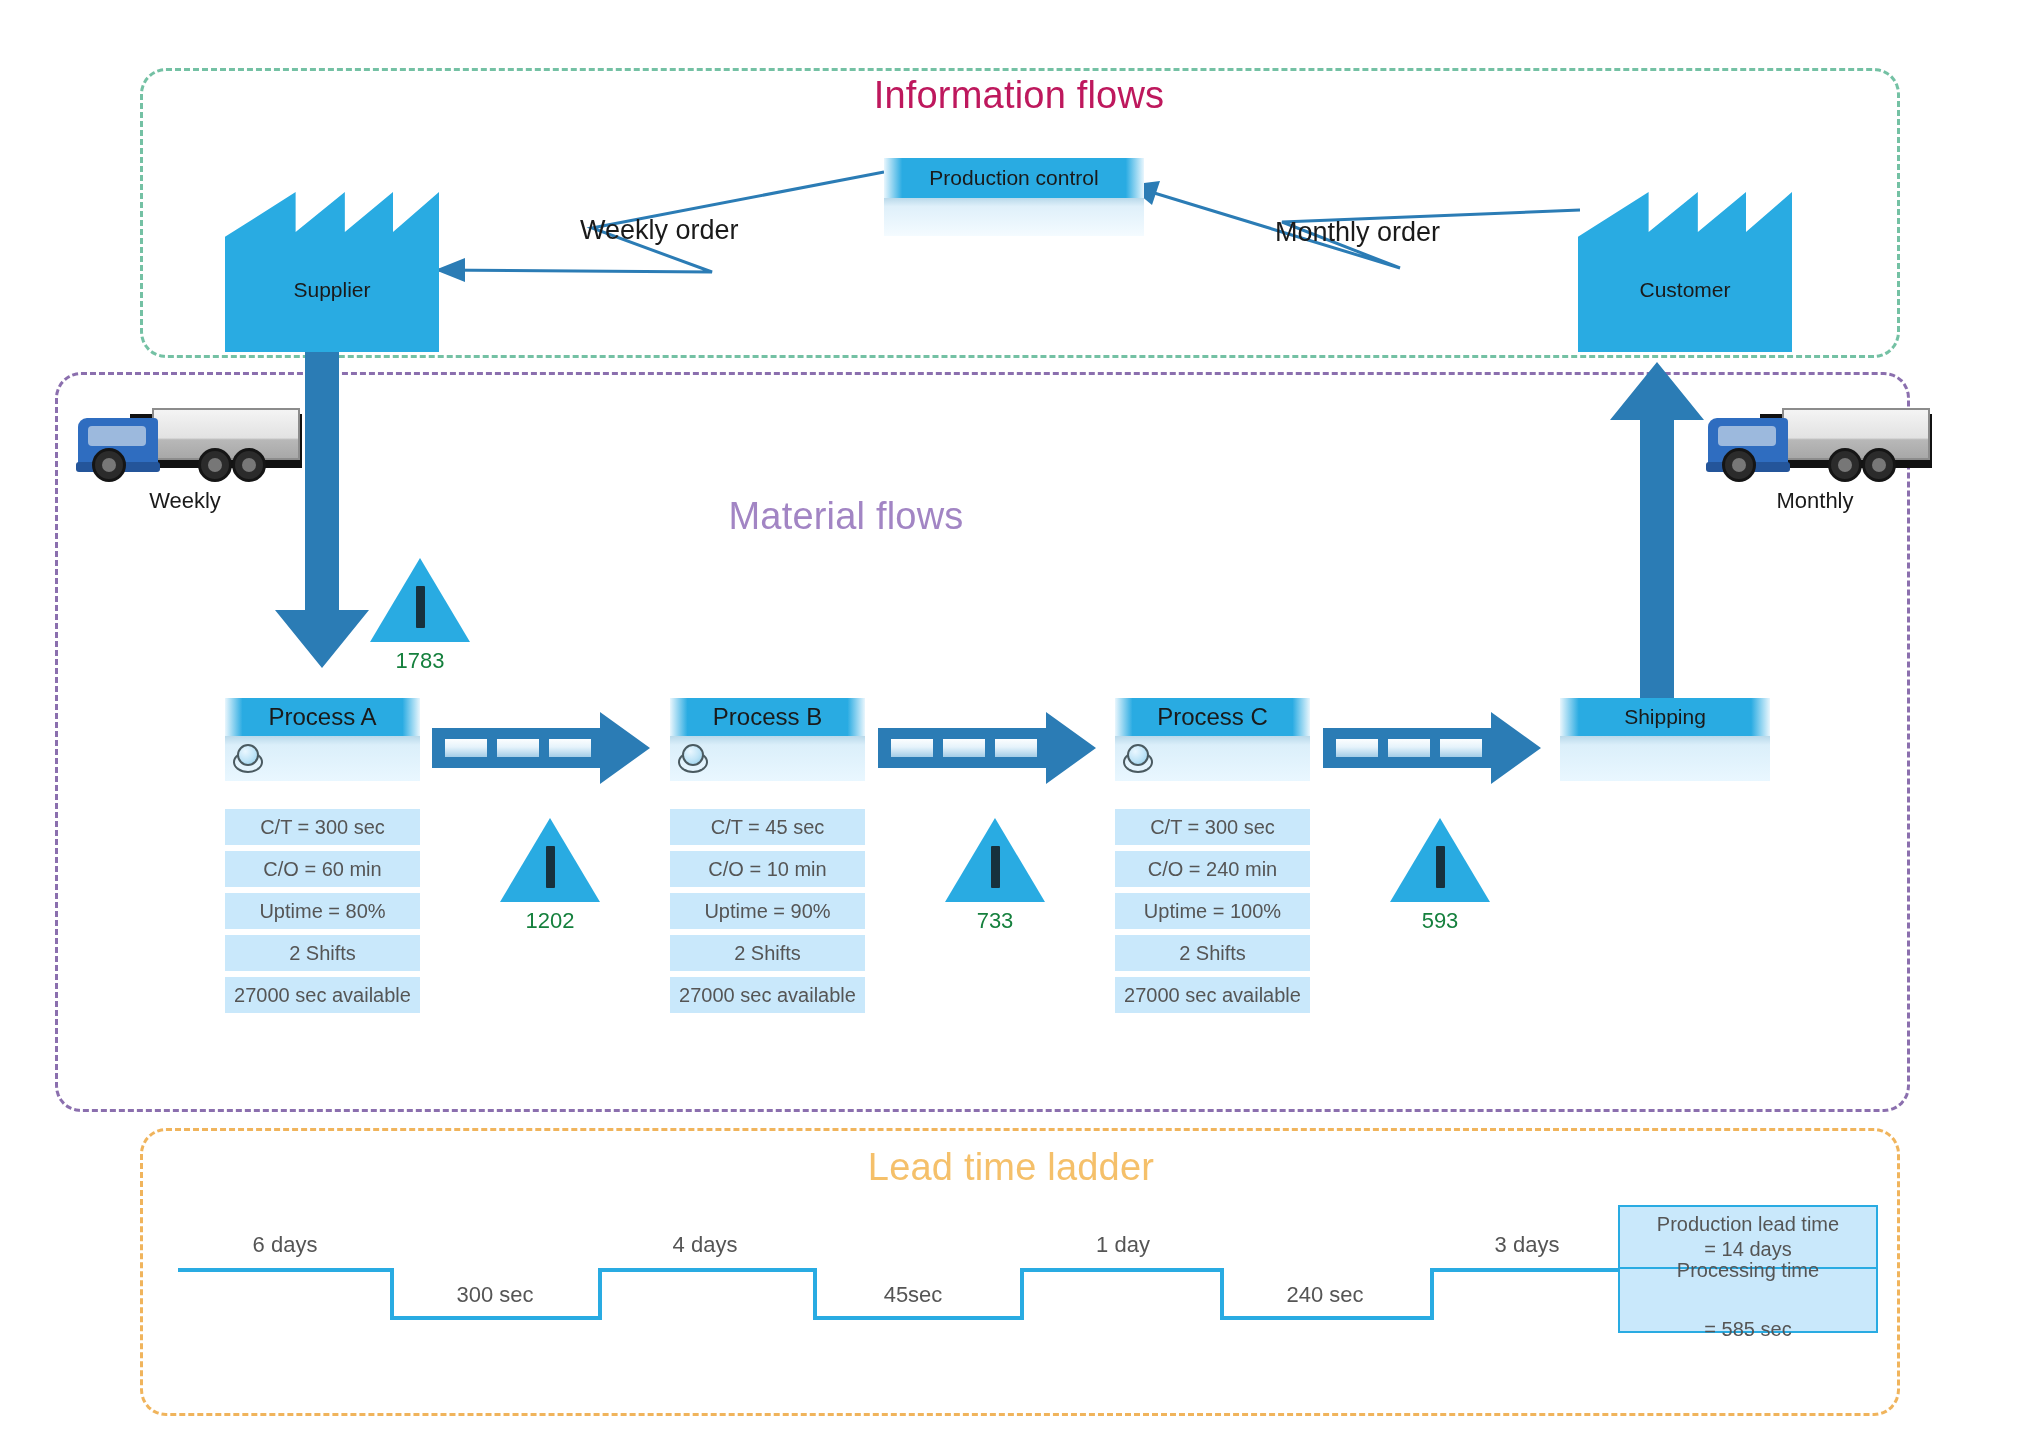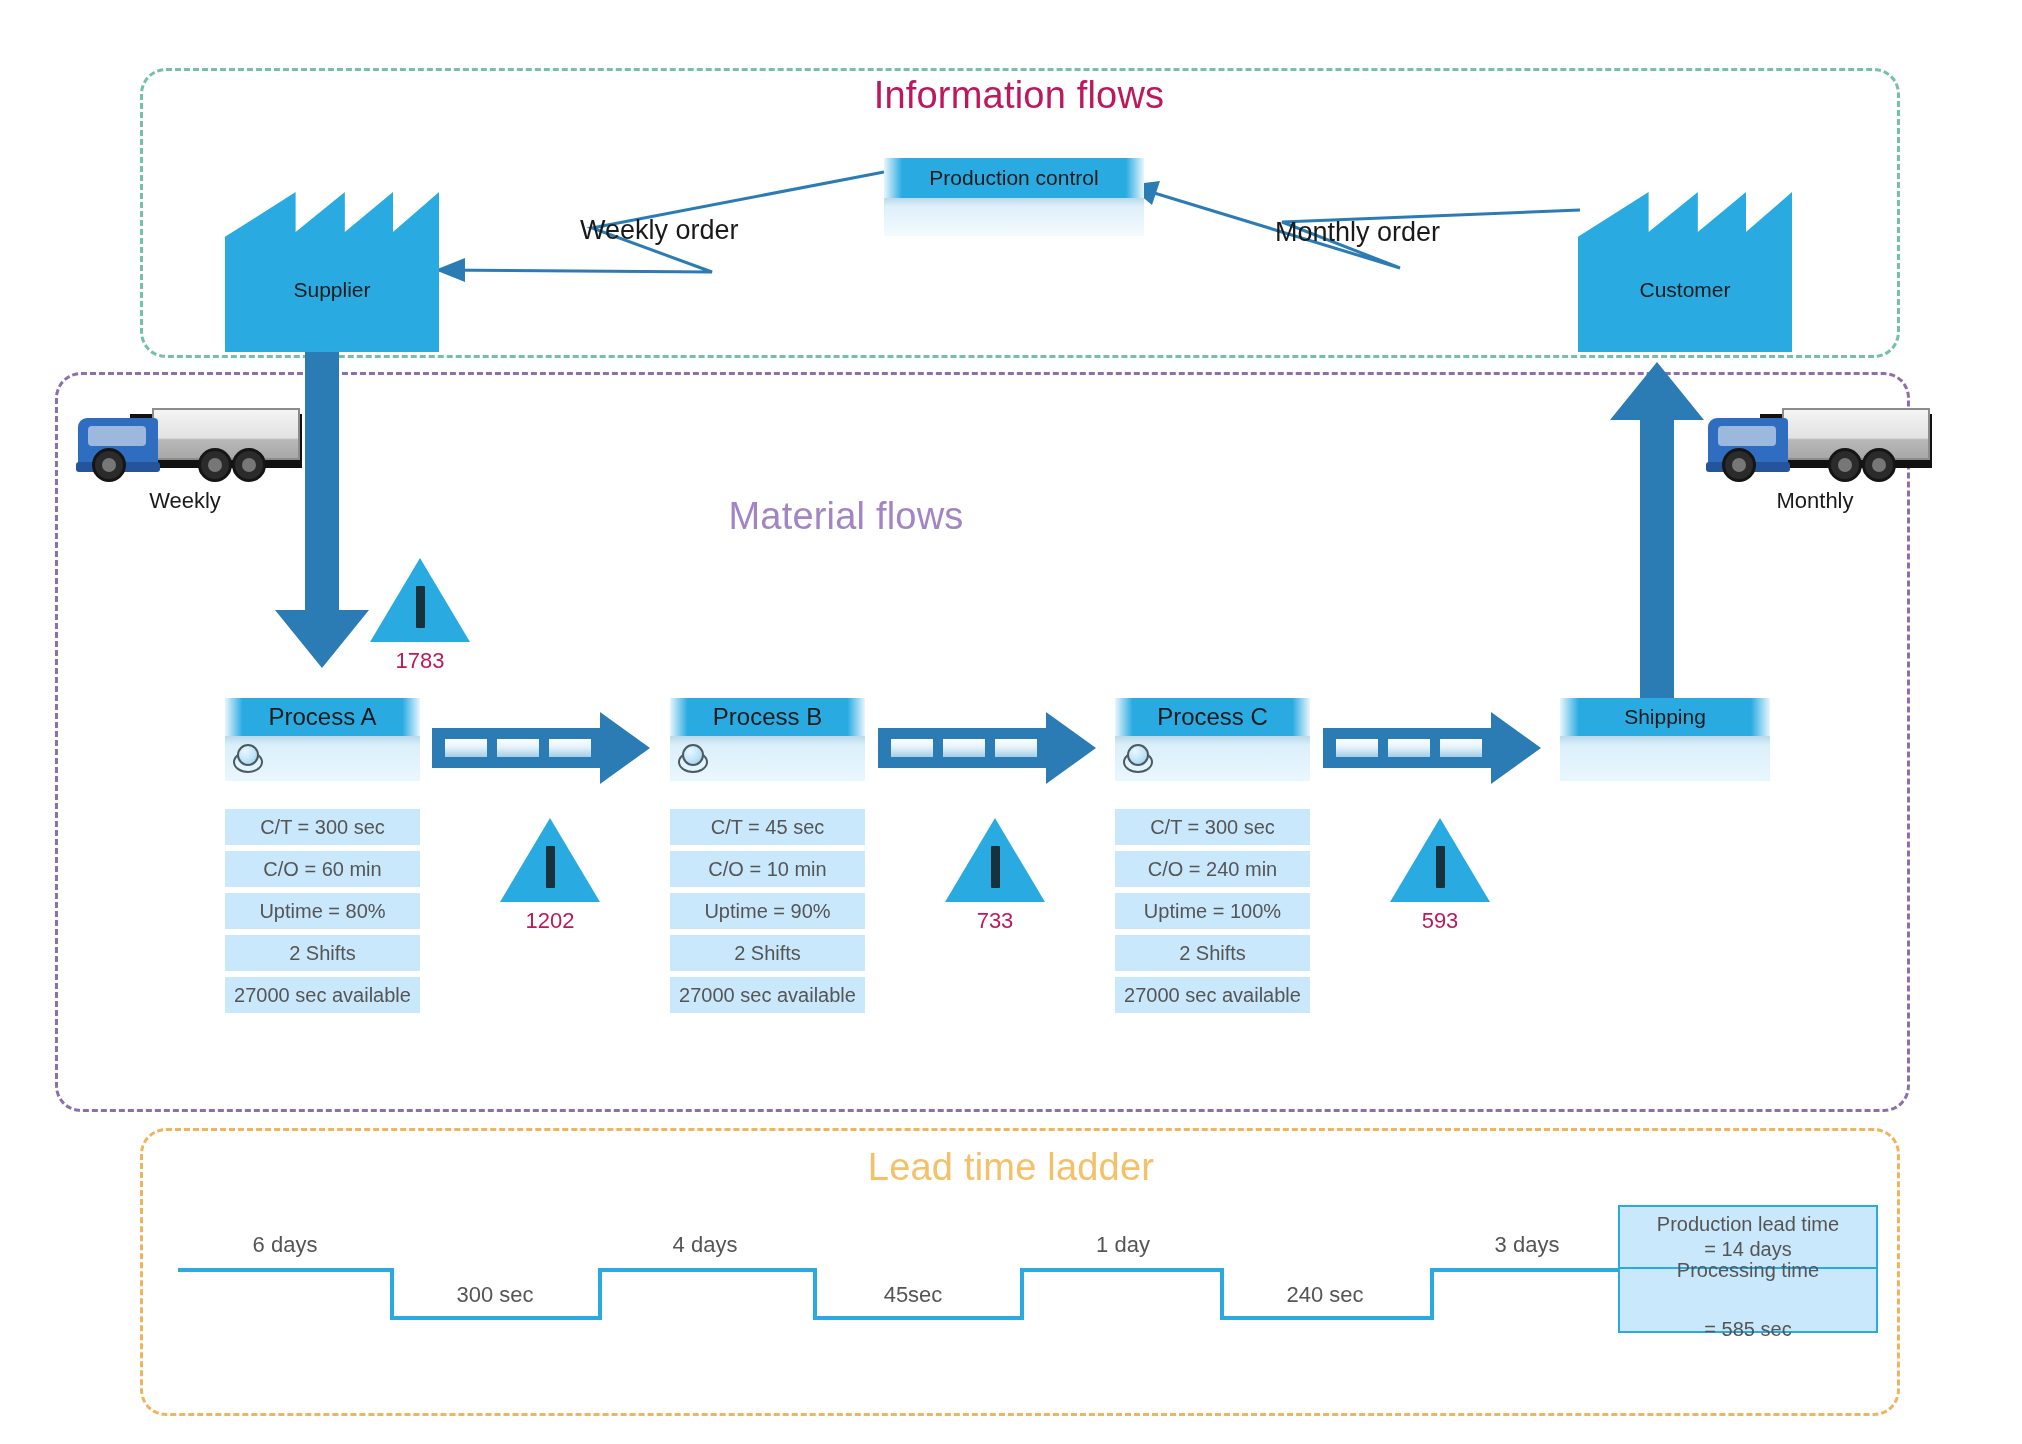--- a/index.html
+++ b/index.html
@@ -57,21 +57,21 @@
   .truck .w3{left:162px;top:48px;}
   .truck .lbl{position:absolute;left:0;top:88px;width:230px;text-align:center;font-size:22px;color:#1a1a1a;}
   #truck-left{left:70px;top:400px;}
   #truck-right{left:1700px;top:400px;}
 
   
   .inv{position:absolute;width:100px;height:100px;}
   .inv .tri{position:absolute;left:0;top:0;width:100px;height:84px;background:#29abe2;
     clip-path:polygon(50% 0%, 100% 100%, 0% 100%);}
   .inv .bar{position:absolute;left:46px;top:28px;width:9px;height:42px;background:#17313d;border-radius:1px;}
-  .inv .lbl{position:absolute;left:-25px;top:90px;width:150px;text-align:center;font-size:22px;color:#be185d;}
+  .inv .lbl{position:absolute;left:-25px;top:90px;width:150px;text-align:center;font-size:22px;color:#15803d;}
   #inv1{left:370px;top:558px;}
   #inv2{left:500px;top:818px;}
   #inv3{left:945px;top:818px;}
   #inv4{left:1390px;top:818px;}
 
   
   .proc{position:absolute;width:195px;}
   .proc .hdr{width:195px;height:38px;
     background:linear-gradient(90deg,#e9f6fd 0%,#29abe2 9%,#29abe2 91%,#e9f6fd 100%);
     display:flex;align-items:center;justify-content:center;font-size:24px;color:#1a1a1a;}

